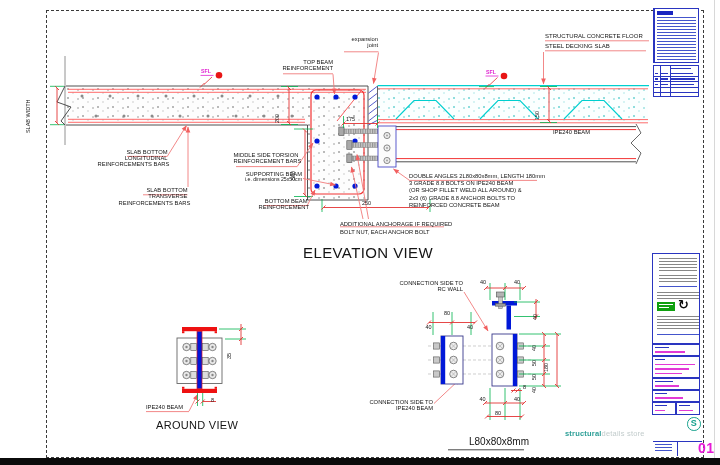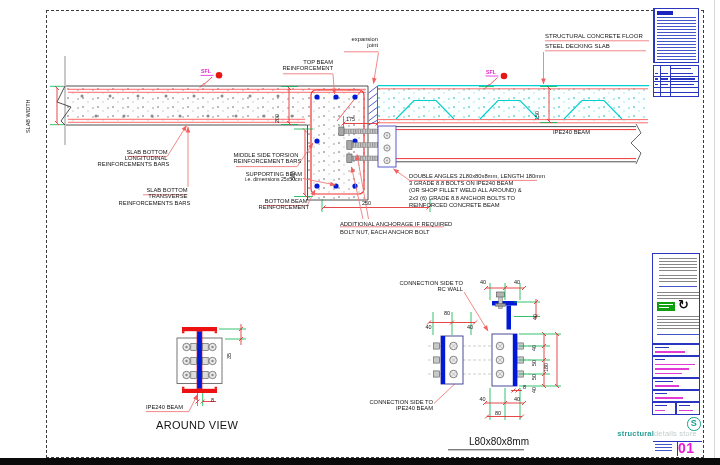--- a/index.html
+++ b/index.html
@@ -32,21 +32,21 @@
   .t-l{font-size:10px;color:#141414;padding-left:18px;}
   
   .tbx{position:absolute;box-sizing:border-box;border:.8px solid #2a35c0;background:#fff;}
   .mtx{background:repeating-linear-gradient(to bottom,rgba(35,55,195,.85) 0 .9px,transparent .9px 3px);}
   .mtg{background:repeating-linear-gradient(to bottom,rgba(95,95,95,.75) 0 .9px,transparent .9px 2.9px);}
   .bar{position:absolute;}
   .fl{position:absolute;height:1.4px;background:#2a35c0;}
   .fv{position:absolute;height:1.8px;background:#e23ad6;}
   .slogo{position:absolute;box-sizing:border-box;border:1.5px solid #14a08c;border-radius:50%;
          color:#14a08c;font-weight:bold;font-size:9px;line-height:10.5px;text-align:center;background:#fff;}
-  .wm{position:absolute;font-size:7.5px;text-align:right;letter-spacing:.2px;}
+  .wm{position:absolute;font-size:7.5px;letter-spacing:.2px;}
   .wm .b{color:#2b9e96;font-weight:bold;}
   .wm .l{color:#c2cccc;}
   .sheetno{position:absolute;font-size:14px;font-weight:bold;color:#e61ad6;letter-spacing:.5px;}
 </style>
 </head>
 <body>
 
 <div id="stage">
 
   <div class="frame"></div>
@@ -394,20 +394,21 @@
     <div>(OR SHOP FILLET WELD ALL AROUND) &amp;</div>
     <div>2x3 (6) GRADE 8.8 ANCHOR BOLTS TO</div>
     <div>REINFORCED CONCRETE BEAM</div>
   </div>
 
   <div class="lbl" style="left:340px;top:219.5px;line-height:1.45;">
     <div>ADDITIONAL ANCHORAGE IF REQUIRED</div>
     <div>BOLT NUT, EACH ANCHOR BOLT</div>
   </div>
 
+  <div class="lbl t-elev" style="left:303px;top:245px;">ELEVATION VIEW</div>
 
   <div class="lbl dim rot" style="left:280px;top:117px;">200</div>
   <div class="lbl dim rot" style="left:296px;top:174px;">500</div>
   <div class="lbl dim" style="left:346px;top:115.5px;">175</div>
   <div class="lbl dim rot" style="left:540px;top:114px;">150</div>
   <div class="lbl dim" style="left:362px;top:200px;">250</div>
 
   <div class="lbl dim rot" style="left:232px;top:353px;">35</div>
   <div class="lbl dim" style="left:211px;top:396.5px;">8</div>
   <div class="lbl" style="left:146px;top:404px;">IPE240 BEAM</div>
@@ -502,17 +503,17 @@
         <div class="fv" style="left:2px;top:6.5px;width:14px;"></div>
     </div>
 
     <div class="slogo" style="left:687px;top:417px;width:13.5px;height:13.5px;">S</div>
     <div class="wm" style="left:565px;top:428.5px;width:132px;">
       <span class="b">structural</span><span class="l">details store</span>
     </div>
     <div class="bar" style="left:653px;top:441px;width:49px;height:0.8px;background:#2a35c0;"></div>
     <div class="bar" style="left:676.5px;top:441.8px;width:0.8px;height:14.5px;background:#2a35c0;"></div>
     <div class="bar mtx" style="left:655px;top:444px;width:17px;height:7px;"></div>
-    <div class="sheetno" style="left:678px;top:439.5px;">01</div>
+    <div class="sheetno" style="left:698px;top:439.5px;">01</div>
   </div>
 
   <div class="bottombar"></div>
 </div>
 
 </body></html>

